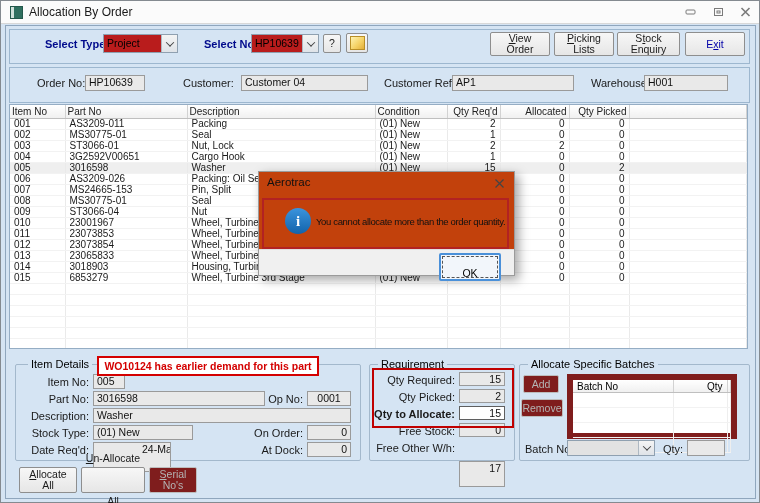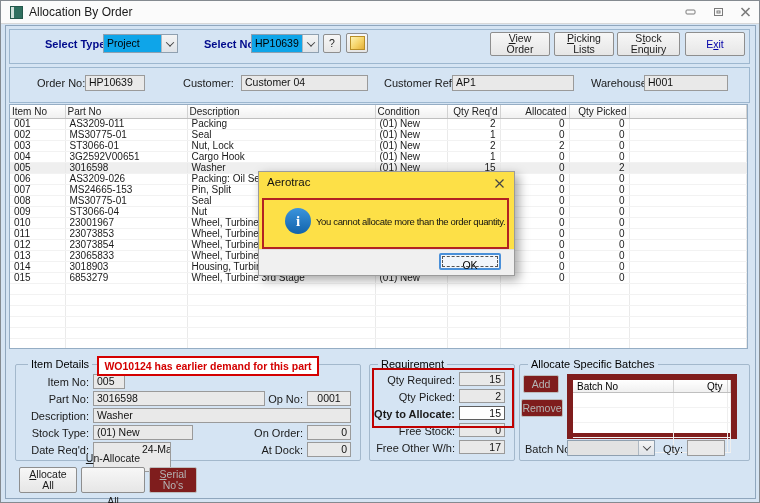--- a/index.html
+++ b/index.html
@@ -13,21 +13,21 @@
   
   .panel{position:absolute;border:1px solid #9db7cf;}
   .lbl{position:absolute;font-size:11px;color:#1a1a1a;white-space:nowrap;}
   .lbl.navy{color:#000a8c;font-weight:bold;}
   .lbl.right{text-align:right;}
   .field{position:absolute;background:#e9e9e9;border:1px solid #9a9a9a;font-size:10.5px;color:#111;
          line-height:13px;padding:0 3px;white-space:nowrap;overflow:hidden;box-sizing:border-box;}
   .field.num{text-align:right;}
   .field.ctr{text-align:center;}
   input.field{background:#ffffff;border:1px solid #5f5f5f;font-family:"Liberation Sans",sans-serif;}
-  .combo{position:absolute;background:#0ea5e9;border:1px solid #8fa0b0;box-sizing:border-box;display:flex;}
+  .combo{position:absolute;background:#b91c1c;border:1px solid #8fa0b0;box-sizing:border-box;display:flex;}
   .combo .ctext{flex:1;font-size:10.5px;line-height:16px;padding:0 3px;white-space:nowrap;overflow:hidden;}
   .combo .cbtn{width:15px;border-left:1px solid #aeb8c2;background:linear-gradient(#f4f4f4,#dfe3e8);display:flex;align-items:center;justify-content:center;}
   .combo.disabled{background:#e2e2e2;}
   .chev{width:5px;height:5px;border-right:1px solid #444;border-bottom:1px solid #444;transform:rotate(45deg) translate(-1px,-1px);}
   .btn{position:absolute;background:linear-gradient(#f7f7f7,#e6e6e6);border:1px solid #8e8e8e;border-radius:2px;
        font-size:10.5px;line-height:11px;color:#1a1a1a;display:flex;flex-direction:column;align-items:center;justify-content:center;
        text-align:center;box-sizing:border-box;cursor:default;}
   .btn.disabled{color:#b4b4b4;background:#7f1d1d;border-color:#bdbdbd;}
   .u{text-decoration:underline;}
   .group{position:absolute;border:1px solid #a3b8cc;border-radius:2px;}
@@ -42,32 +42,32 @@
   .grid col.c0{width:55px}.grid col.c1{width:122px}.grid col.c2{width:188px}.grid col.c3{width:72px}
   .grid col.c4{width:53px}.grid col.c5{width:69px}.grid col.c6{width:60px}
   .grid tr.selected td{background:#efefef;}
   
   .btable{position:absolute;left:566px;top:373px;width:170px;height:65px;background:#fff;border:6px solid #7f1d1d;box-sizing:border-box;}
   .btable table{width:100%;border-collapse:collapse;table-layout:fixed;font-size:10px;}
   .btable th{height:12px;font-weight:normal;background:linear-gradient(#ffffff,#f0f0f0);border-right:1px solid #d2d2d2;border-bottom:1px solid #bfbfbf;padding:0 4px;text-align:left;overflow:hidden;}
   .btable td{height:12px;border-bottom:1px solid #f2f2f2;border-right:1px solid #eeeeee;}
   .btable th.num{text-align:right;}
   
-  .dialog{position:absolute;left:257px;top:170px;width:255px;height:103px;background:#fde047;border:1px solid #9b9b9b;
+  .dialog{position:absolute;left:257px;top:170px;width:255px;height:103px;background:#c2410c;border:1px solid #9b9b9b;
           box-shadow:4px 4px 10px rgba(0,0,0,0.35);z-index:100;}
   .dlg-title{position:absolute;left:8px;top:4px;font-size:11.5px;color:#111;}
   .dlg-close{position:absolute;right:8px;top:4px;width:14px;height:14px;display:flex;align-items:center;justify-content:center;}
   .dlg-red{position:absolute;left:3px;top:26px;width:243px;height:47px;border:2px solid #b22222;z-index:5;pointer-events:none;}
   .info-icon{position:absolute;left:26px;top:36px;width:26px;height:26px;border-radius:50%;
              background:linear-gradient(#3b94dd,#1263ab);color:#fff;font-size:15px;font-weight:bold;
              display:flex;align-items:center;justify-content:center;font-family:"Liberation Serif",serif;}
   .dlg-msg{position:absolute;left:57px;top:44px;font-size:9.5px;letter-spacing:-0.35px;color:#111;white-space:nowrap;}
   .dlg-strip{position:absolute;left:0;bottom:0;width:100%;height:26px;background:#f0f0f0;border-top:1px solid #e0e0e0;box-sizing:border-box;}
   .ok-btn{position:absolute;right:13px;top:81px;width:62px;height:17px;background:#f2f6fb;border:2px solid #4a90d9;border-radius:2px;
-          font-size:10.5px;font-family:"Liberation Sans",sans-serif;outline:1px dashed #555;outline-offset:-4px;line-height:12px;padding:4px;}
+          font-size:10.5px;font-family:"Liberation Sans",sans-serif;outline:1px dashed #555;outline-offset:-4px;line-height:12px;padding:12px;}
   
   .warnbox{position:absolute;left:96px;top:355px;width:218px;height:16px;background:#ffffff;border:2px solid #d40000;
            color:#d40000;font-weight:bold;font-size:10.5px;line-height:16px;text-align:center;white-space:nowrap;z-index:6;box-sizing:content-box;}
   .note-icon{width:13px;height:12px;background:linear-gradient(135deg,#fff3b0 0%,#f5d367 55%,#e3ae38 100%);border:1px solid #b98f26;}
   svg{display:block;}
 </style>
 </head>
 <body>
 
 <div class="window">
@@ -410,21 +410,21 @@
   <div class="redbox" style="left:371px;top:367px;width:138px;height:56px;"></div>
   <span class="lbl right" style="left:370px;top:373px;width:84px;">Qty Required:</span>
   <div class="field num" style="left:458px;top:371px;width:46px;height:14px;">15</div>
   <span class="lbl right" style="left:370px;top:390px;width:84px;">Qty Picked:</span>
   <div class="field num" style="left:458px;top:388px;width:46px;height:14px;">2</div>
   <span class="lbl right" style="left:370px;top:407px;width:84px;font-weight:bold;">Qty to Allocate:</span>
   <input class="field num" style="left: 458px; top: 405px; width: 46px; height: 14px;" value="15">
   <span class="lbl right" style="left:370px;top:424px;width:84px;">Free Stock:</span>
   <div class="field num" style="left:458px;top:422px;width:46px;height:14px;">0</div>
   <span class="lbl right" style="left:370px;top:441px;width:84px;">Free Other W/h:</span>
-  <div class="field num" style="left:458px;top:439px;width:46px;height:14px;">17</div>
+  <div class="field num" style="left:458px;top:460px;width:46px;height:26px;">17</div>
 
   <div class="group" style="left:518px;top:363px;width:229px;height:95px;">
     <span class="glabel" style="left:8px;">Allocate Specific Batches</span>
   </div>
   <div class="btn disabled" style="left:522px;top:374px;width:36px;height:18px;">
     <span>Add</span>
   </div>
   <div class="btn disabled" style="left:520px;top:398px;width:42px;height:18px;">
     <span>Remove</span>
   </div>

